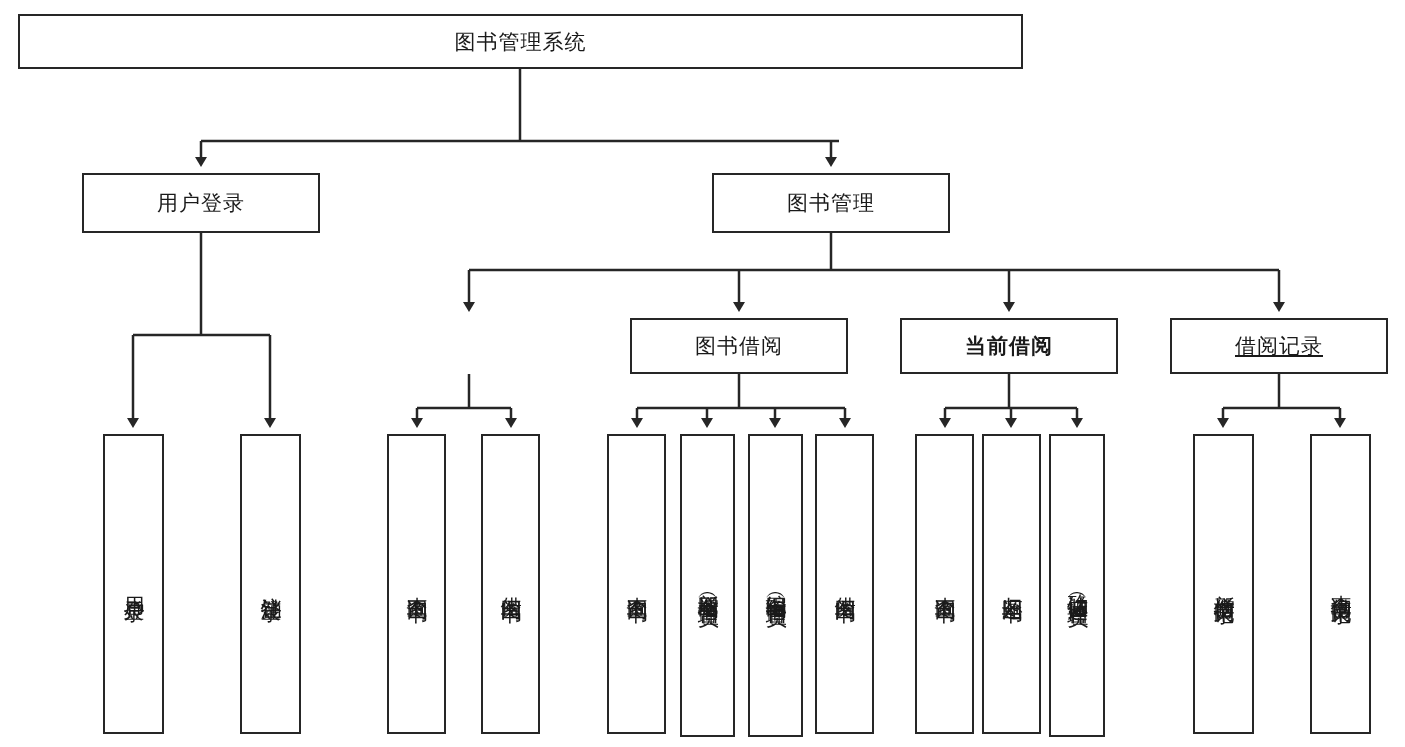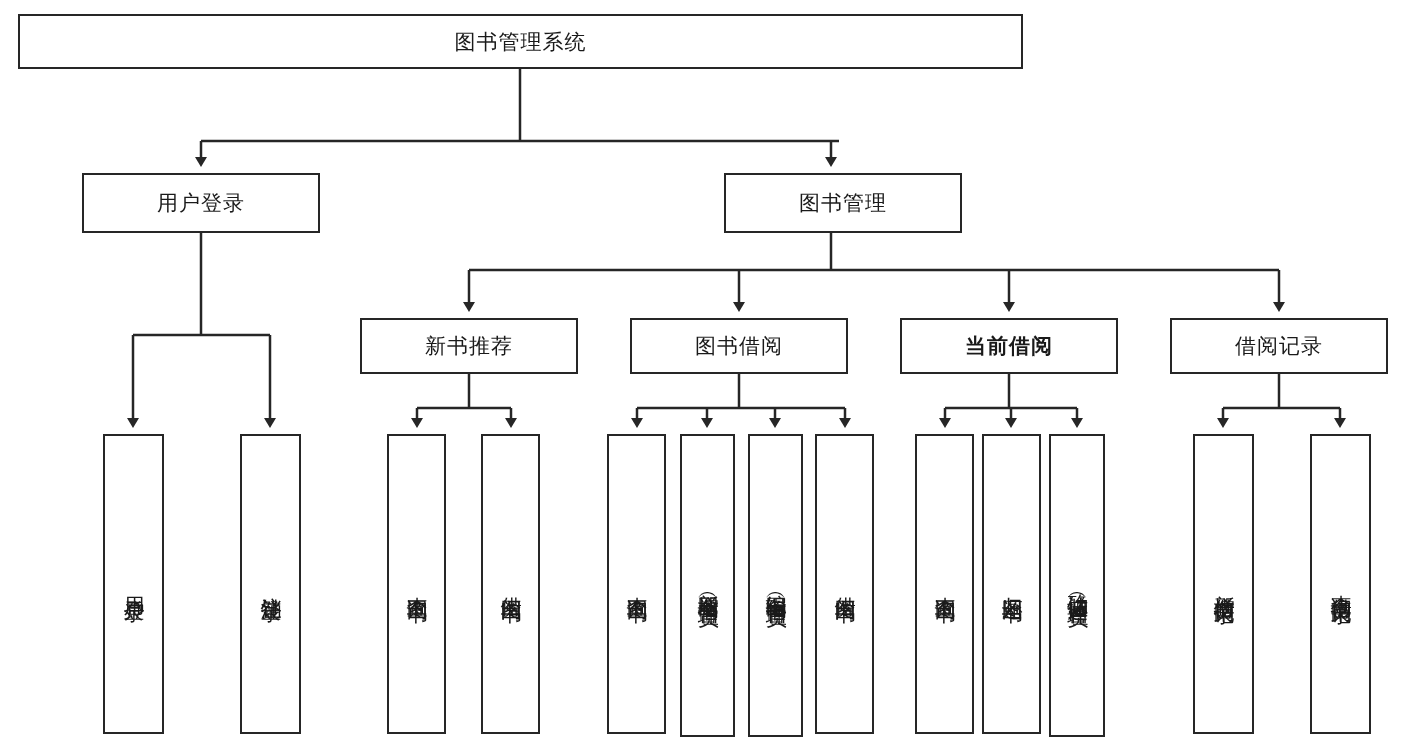--- a/index.html
+++ b/index.html
@@ -88,26 +88,25 @@
       <path d="M1279,374 L1279,408"></path>
       <path d="M1223,408 L1340,408"></path>
       <path d="M1223,408 L1223,419" marker-end="url(#arrow)"></path>
       <path d="M1340,408 L1340,419" marker-end="url(#arrow)"></path>
     </g>
   </svg>
 
   <div class="node horiz" id="node-root" style="left: 18px; top: 14px; width: 1005px; height: 55px;">图书管理系统</div>
 
   <div class="node horiz" id="node-l2-0" style="left: 82px; top: 173px; width: 238px; height: 60px;">用户登录</div>
-  <div class="node horiz" id="node-l2-1" style="left: 712px; top: 173px; width: 238px; height: 60px; margin-left: 12px;">图书管理</div>
+  <div class="node horiz" id="node-l2-1" style="left: 712px; top: 173px; width: 238px; height: 60px;">图书管理</div>
 
-  <div class="node horiz" id="node-l3-0" style="left: 360px; top: 318px; width: 218px; height: 56px;">新书推荐</div>
   <div class="node horiz" id="node-l3-1" style="left: 630px; top: 318px; width: 218px; height: 56px; text-align: center;">图书借阅</div>
   <div class="node horiz" id="node-l3-2" style="left: 900px; top: 318px; width: 218px; height: 56px; font-weight: bold;">当前借阅</div>
-  <div class="node horiz" id="node-l3-3" style="left: 1170px; top: 318px; width: 218px; height: 56px;">借阅记录</div>
+  <div class="node horiz" id="node-l3-3" style="left: 1170px; top: 318px; width: 218px; height: 56px; text-decoration: underline;">借阅记录</div>
 
   <div class="node vert" id="node-leaf-0" style="left: 103px; top: 434px; width: 61px; height: 300px;">用户登录</div>
   <div class="node vert" id="node-leaf-1" style="left: 240px; top: 434px; width: 61px; height: 300px;">注销登录</div>
   <div class="node vert" id="node-leaf-2" style="left: 387px; top: 434px; width: 59px; height: 300px;">查询图书</div>
   <div class="node vert" id="node-leaf-3" style="left: 481px; top: 434px; width: 59px; height: 300px;">借阅图书</div>
   <div class="node vert" id="node-leaf-4" style="left: 607px; top: 434px; width: 59px; height: 300px;">查询图书</div>
   <div class="node vert" id="node-leaf-5" style="left: 680px; top: 434px; width: 55px; height: 303px;">新增图书（管理员）</div>
   <div class="node vert" id="node-leaf-6" style="left: 748px; top: 434px; width: 55px; height: 303px;">编辑图书（管理员）</div>
   <div class="node vert" id="node-leaf-7" style="left: 815px; top: 434px; width: 59px; height: 300px;">借阅图书</div>
   <div class="node vert" id="node-leaf-8" style="left: 915px; top: 434px; width: 59px; height: 300px;">查询图书</div>

